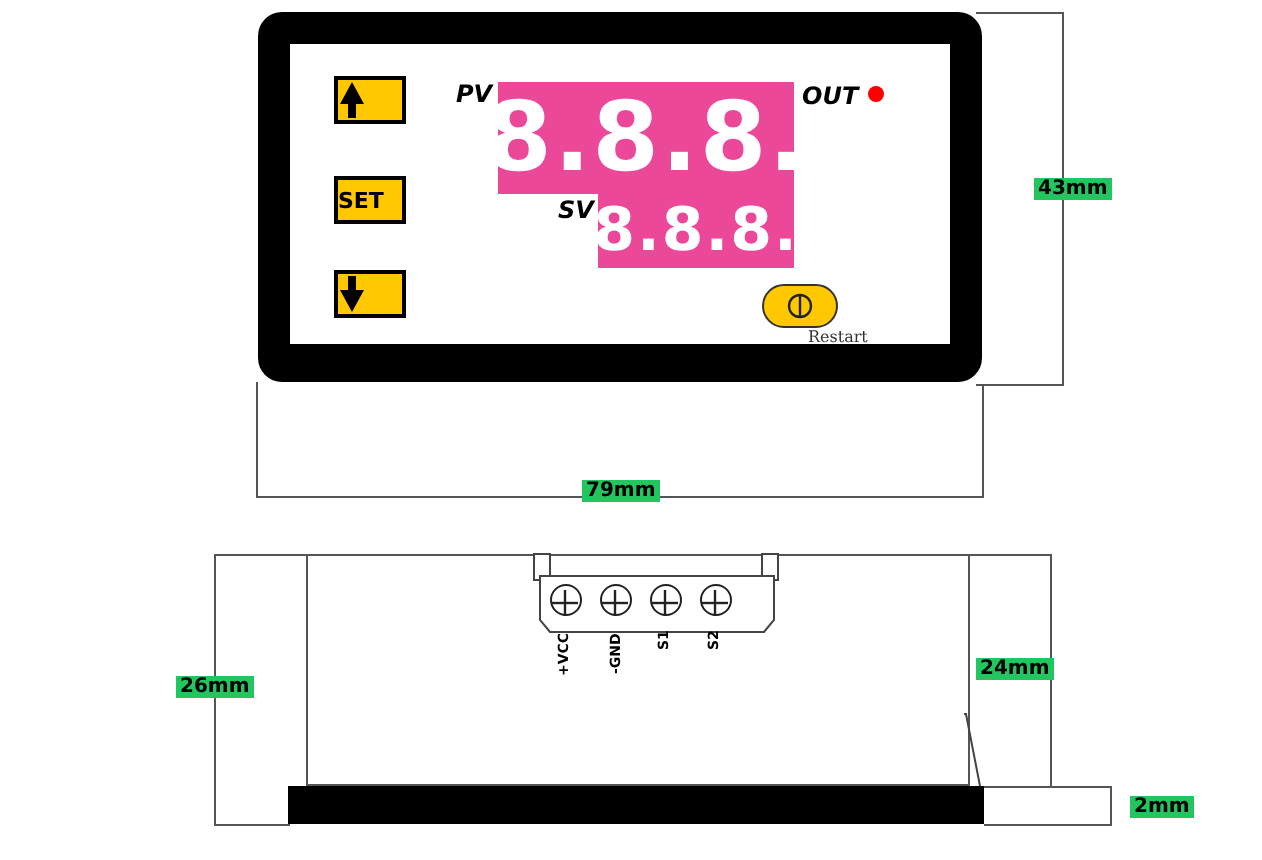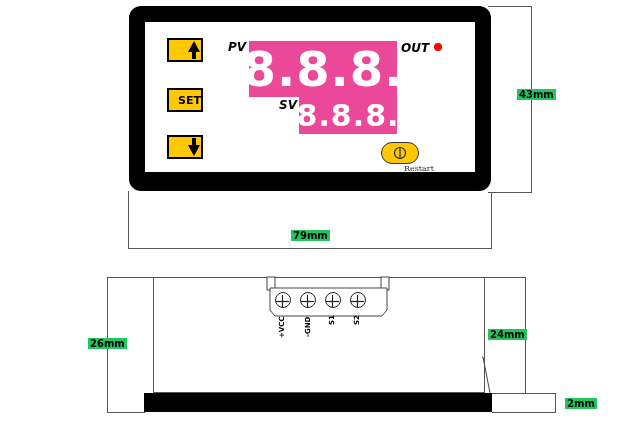--- a/index.html
+++ b/index.html
@@ -9,21 +9,21 @@
   .line { position: absolute; background: #555; }
   .dim-label { position: absolute; font-weight: bold; font-size: 10px; color: #000;
                background: #22c55e; padding: 0 2px; white-space: nowrap; }
 
   
   .bezel { left: 129px; top: 6px; width: 362px; height: 185px; background: #000;
            border-radius: 12px; }
   .face { left: 145px; top: 22px; width: 330px; height: 150px; background: #fff; }
   .btn { position: absolute; width: 36px; height: 24px; background: #ffc800;
          border: 2px solid #000; box-sizing: border-box; display: flex;
-         align-items: center; justify-content: flex-end; }
+         align-items: center; justify-content: flex-start; }
   .btn-set-label { font-weight: bold; font-size: 11px; color: #000; }
   .lbl { position: absolute; font-weight: bold; font-size: 12px; color: #000; font-style: italic; }
   .disp { position: absolute; background: #ec4899; color: #fff; font-weight: bold;
           display: flex; align-items: center; justify-content: center;
           letter-spacing: 1px; }
   .led { position: absolute; width: 8px; height: 8px; border-radius: 50%; background: #ff0000; }
   .restart-btn { position: absolute; width: 38px; height: 22px; background: #ffc800;
                  border: 1.5px solid #333; border-radius: 11px; box-sizing: border-box;
                  display: flex; align-items: center; justify-content: center; }
   .restart-label { position: absolute; font-family: "DejaVu Serif", serif; font-size: 8px; color: #333; }
@@ -75,21 +75,21 @@
 <span class="restart-label" style="left:404px; top:164px;">Restart</span>
 
 <div class="line" style="left:488px; top:6px; width:44px; height:1px;"></div>
 <div class="line" style="left:488px; top:192px; width:44px; height:1px;"></div>
 <div class="line" style="left:531px; top:6px; width:1px; height:187px;"></div>
 <span class="dim-label" style="left:517px; top:89px;">43mm</span>
 
 <div class="line" style="left:128px; top:191px; width:1px; height:58px;"></div>
 <div class="line" style="left:491px; top:193px; width:1px; height:56px;"></div>
 <div class="line" style="left:128px; top:248px; width:364px; height:1px;"></div>
-<span class="dim-label" style="left:291px; top:230px;">79mm</span>
+<span class="dim-label" style="left:291px; top:240px;">79mm</span>
 
 <div class="abs body-box"></div>
 <div class="abs flange"></div>
 
 <svg class="abs" style="left:260px; top:276px;" width="130" height="42" viewBox="0 0 130 42">
   <rect x="7" y="1" width="8" height="13" fill="#fff" stroke="#444" stroke-width="1"></rect>
   <rect x="121" y="1" width="8" height="13" fill="#fff" stroke="#444" stroke-width="1"></rect>
   <polygon points="10,12 127,12 127,34 122,40 15,40 10,34" fill="#fff" stroke="#444" stroke-width="1"></polygon>
 </svg>
 <div class="term-screw" style="left:275px; top:292px;">

